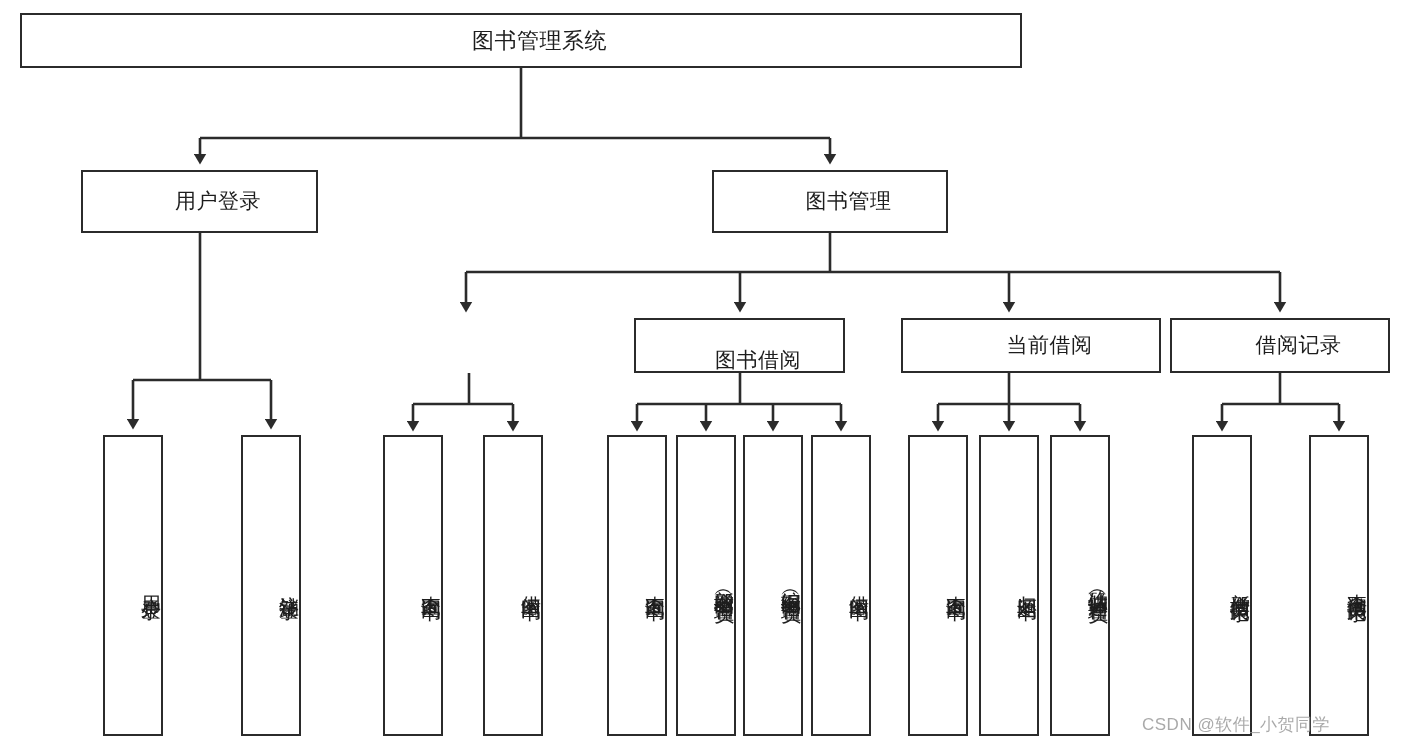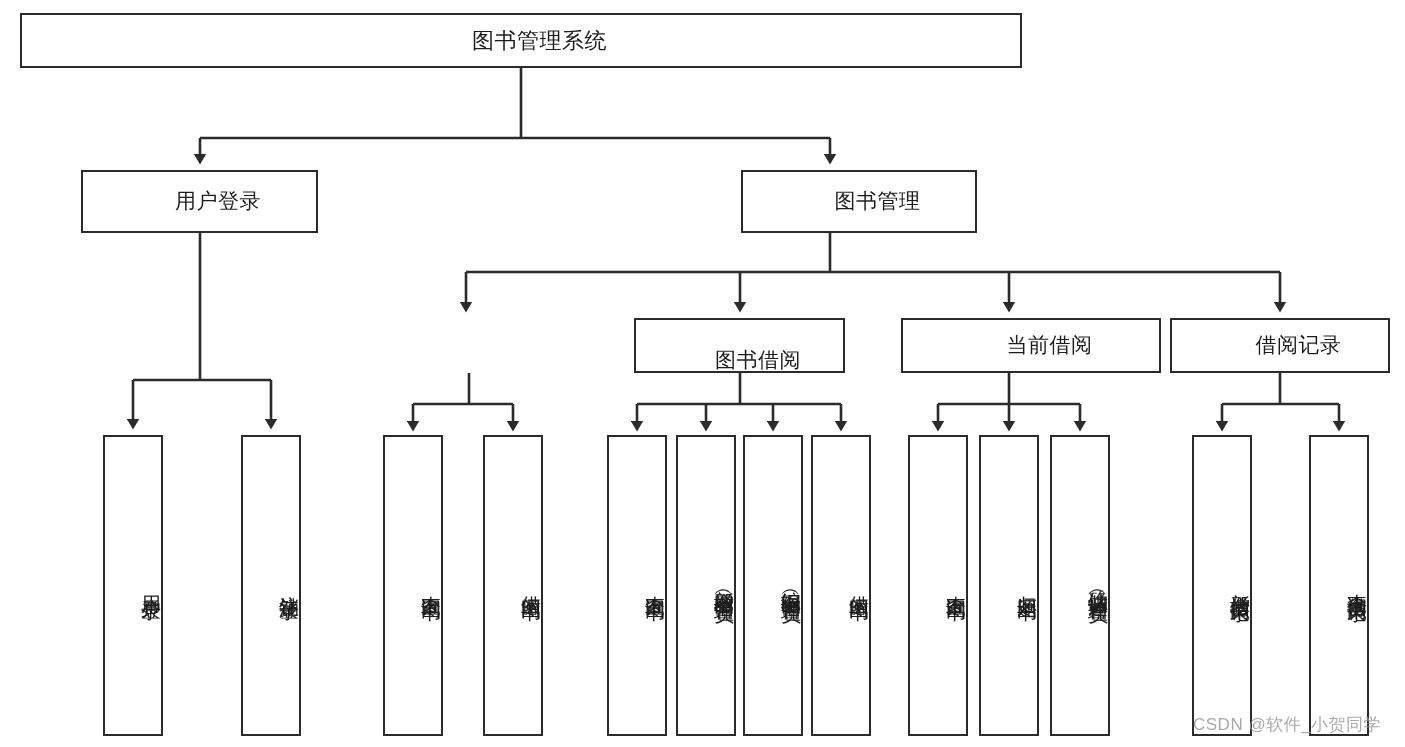--- a/index.html
+++ b/index.html
@@ -131,21 +131,21 @@
     </g>
   </svg>
 
   <div class="node horiz root" style="left:20px; top:13px; width:1002px; height:55px;">
     <span class="node-label">图书管理系统</span>
   </div>
 
   <div class="node horiz" style="left:81px; top:170px; width:237px; height:63px;">
     <span class="node-label">用户登录</span>
   </div>
-  <div class="node horiz" style="left:712px; top:170px; width:236px; height:63px;margin-left:29px;">
+  <div class="node horiz" style="left:712px; top:170px; width:236px; height:63px;">
     <span class="node-label">图书管理</span>
   </div>
 
   <div class="node horiz" style="left:634px; top:318px; width:211px; height:55px;align-items:flex-end;">
     <span class="node-label">图书借阅</span>
   </div>
   <div class="node horiz" style="left:901px; top:318px; width:260px; height:55px;">
     <span class="node-label">当前借阅</span>
   </div>
   <div class="node horiz" style="left:1170px; top:318px; width:220px; height:55px;justify-content:center;">
@@ -189,15 +189,15 @@
     <span class="node-label">确认归还（管理员）</span>
   </div>
 
   <div class="node leaf" style="left:1192px; top:435px; width:60px; height:301px;">
     <span class="node-label">新增借阅记录</span>
   </div>
   <div class="node leaf" style="left:1309px; top:435px; width:60px; height:301px;">
     <span class="node-label">查询借阅记录</span>
   </div>
 
-  <div class="watermark" style="left:1193px; top:713px;">CSDN @软件_小贺同学</div>
+  <div class="watermark" style="left:1142px; top:713px;">CSDN @软件_小贺同学</div>
 
 </div>
 
 </body></html>

